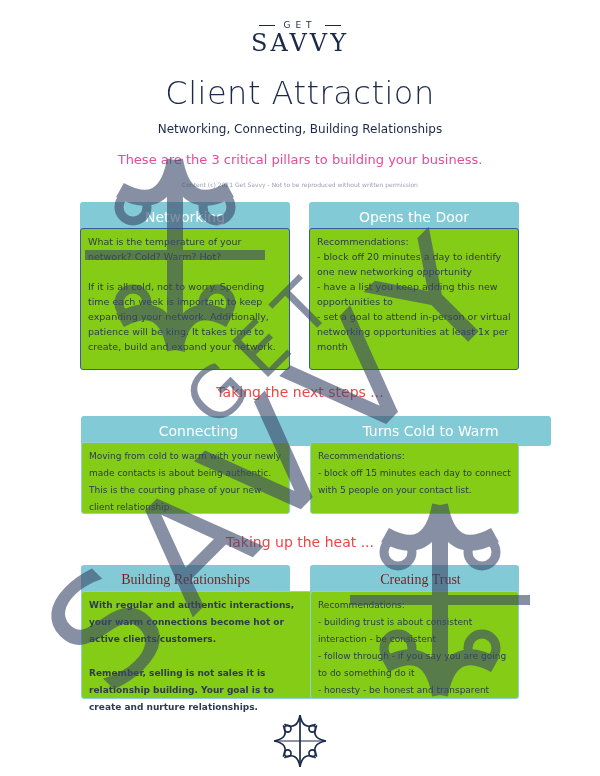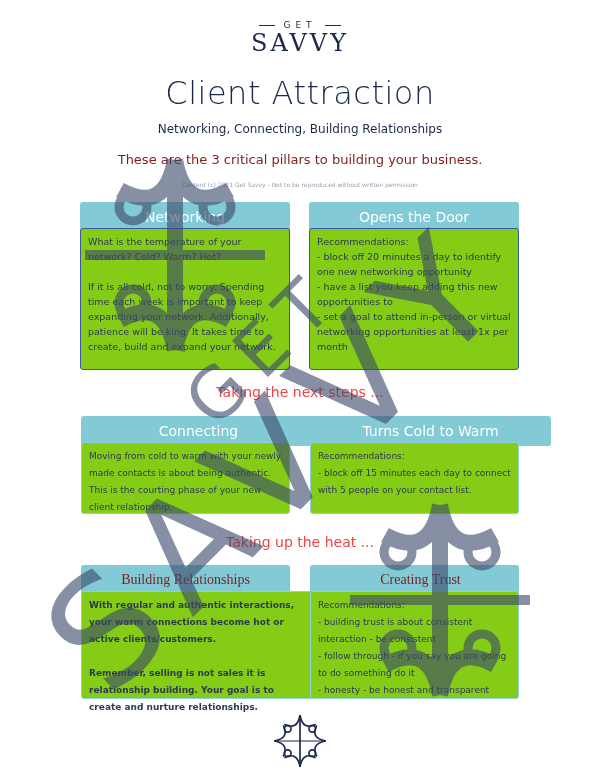--- a/index.html
+++ b/index.html
@@ -6,21 +6,21 @@
   html, body { width: 600px; height: 776px; background: #ffffff; overflow: hidden; }
   body { position: relative; font-family: "DejaVu Sans", sans-serif; color: #1b2a4a; }
 
   .logo { position: absolute; top: 20px; left: 0; width: 600px; text-align: center; }
   .logo-get { display: flex; justify-content: center; align-items: center; gap: 8px; font-size: 9px; letter-spacing: 5px; color: #1b2a4a; }
   .logo-get .line { width: 16px; height: 1px; background: #1b2a4a; }
   .logo-savvy { font-family: "DejaVu Serif", serif; font-size: 24px; letter-spacing: 3px; color: #1b2a4a; margin-top: 0px; line-height: 26px; }
 
   .title { position: absolute; top: 74px; width: 600px; text-align: center; font-family: "DejaVu Sans", sans-serif; font-weight: 300; font-size: 32px; color: #1b2a4a; letter-spacing: 0.5px; }
   .subtitle { position: absolute; top: 122px; width: 600px; text-align: center; font-size: 12px; color: #1b2a4a; }
-  .tagline { position: absolute; top: 152px; width: 600px; text-align: center; font-size: 13px; color: #7f1d1d; }
+  .tagline { position: absolute; top: 152px; width: 600px; text-align: center; font-size: 13px; color: #ec4899; }
   .copyright { position: absolute; top: 181px; width: 600px; text-align: center; font-size: 6px; color: #9aa3b2; }
 
   .header-box { position: absolute; height: 30px; background: #82cad6; border-radius: 3px; color: #ffffff; font-size: 14px; text-align: center; line-height: 30px; margin-top: 8px; }
   .header-box.dark { color: #7f1d1d; font-family: Liberation Serif, serif; }
   .body-box { position: absolute; border: 1.5px solid #3a57a8; border-radius: 3px; background: #84cc16; padding: 5px 7px; font-size: 9.5px; line-height: 15px; color: #2e3a52; white-space: pre-line; }
   .body-box.teal { border-color: #8fd0dc; line-height: 17px; font-size: 9px; }
 
   .section-title { position: absolute; width: 600px; text-align: center; font-size: 14px; color: #ef4444; }
 
   .watermark { position: absolute; inset: 0; pointer-events: none; }

